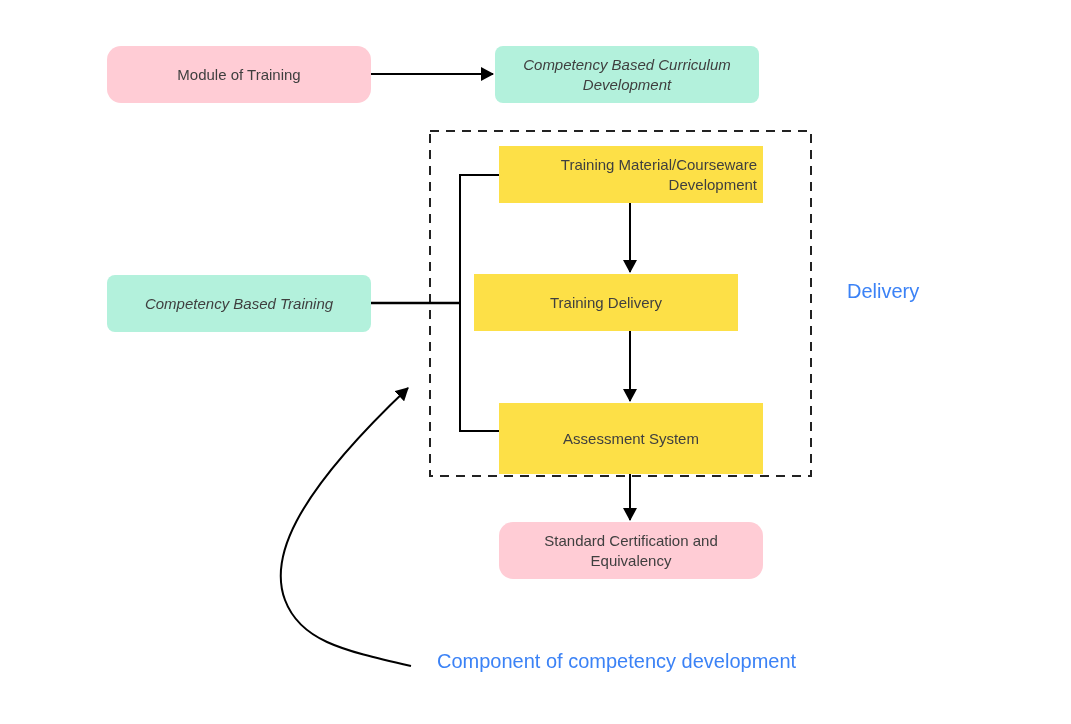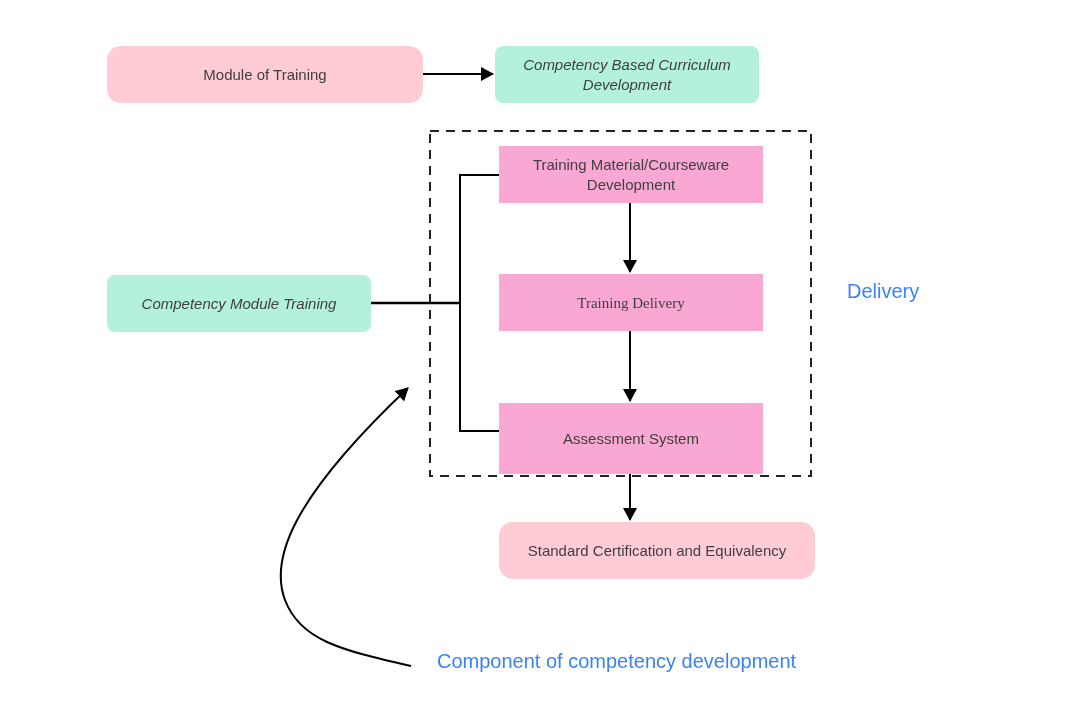--- a/index.html
+++ b/index.html
@@ -4,21 +4,21 @@
 <style>
   html, body { margin: 0; padding: 0; background: #ffffff; }
   body { width: 1071px; height: 724px; position: relative; overflow: hidden;
          font-family: "Liberation Sans", "DejaVu Sans", sans-serif; }
   #canvas { position: absolute; left: 0; top: 0; width: 1071px; height: 724px; }
   .node { position: absolute; display: flex; align-items: center; justify-content: center;
           text-align: center; font-size: 15px; line-height: 20px; color: #3f3f3f;
           box-sizing: border-box; padding: 0 6px; }
   .pink { background: #ffccd5; border-radius: 14px; }
   .mint { background: #b3f1dc; border-radius: 8px; font-style: italic; }
-  .yellow { background: #f9a8d4; }
+  .yellow { background: #fde047; text-align: right; }
   .label { position: absolute; color: #3b82f6; font-size: 20px; white-space: nowrap; }
 </style>
 </head>
 <body>
 
 <svg id="canvas" width="1071" height="724" viewBox="0 0 1071 724">
   <defs>
     <marker id="arrow" markerWidth="10" markerHeight="10" refX="9" refY="5" orient="auto" markerUnits="userSpaceOnUse">
       <path d="M0,0 L10,5 L0,10 Z" fill="#000"></path>
     </marker>
@@ -35,22 +35,22 @@
 
   <polyline points="499,175 460,175 460,431 499,431" fill="none" stroke="#000" stroke-width="2"></polyline>
 
   <line x1="630" y1="203" x2="630" y2="272" stroke="#000" stroke-width="2" marker-end="url(#arrowdown)"></line>
   <line x1="630" y1="331" x2="630" y2="401" stroke="#000" stroke-width="2" marker-end="url(#arrowdown)"></line>
   <line x1="630" y1="460" x2="630" y2="520" stroke="#000" stroke-width="2" marker-end="url(#arrowdown)"></line>
 
   <path d="M411,666 C340,650 300,640 285,600 C270,560 290,500 408,388" fill="none" stroke="#000" stroke-width="2" marker-end="url(#arrowdown)"></path>
 </svg>
 
-<div class="node pink" style="left:107px;top:46px;width:316px;height:57px;">Module of Training</div>
+<div class="node pink" style="left:107px;top:46px;width:264px;height:57px;">Module of Training</div>
 <div class="node mint" style="left:495px;top:46px;width:264px;height:57px;">Competency Based Curriculum Development</div>
-<div class="node mint" style="left:107px;top:275px;width:264px;height:57px;">Competency Module Training</div>
+<div class="node mint" style="left:107px;top:275px;width:264px;height:57px;">Competency Based Training</div>
 <div class="node yellow" style="left:499px;top:146px;width:264px;height:57px;">Training Material/Courseware Development</div>
-<div class="node yellow" style="left:499px;top:274px;width:264px;height:57px;font-family:Liberation Serif, serif;">Training Delivery</div>
+<div class="node yellow" style="left:474px;top:274px;width:264px;height:57px;">Training Delivery</div>
 <div class="node yellow" style="left:499px;top:403px;width:264px;height:71px;">Assessment System</div>
-<div class="node pink" style="left:499px;top:522px;width:316px;height:57px;">Standard Certification and Equivalency</div>
+<div class="node pink" style="left:499px;top:522px;width:264px;height:57px;">Standard Certification and Equivalency</div>
 
 <div class="label" style="left:847px;top:280px;">Delivery</div>
 <div class="label" style="left:437px;top:650px;text-align:right;">Component of competency development</div>
 
 </body></html>

